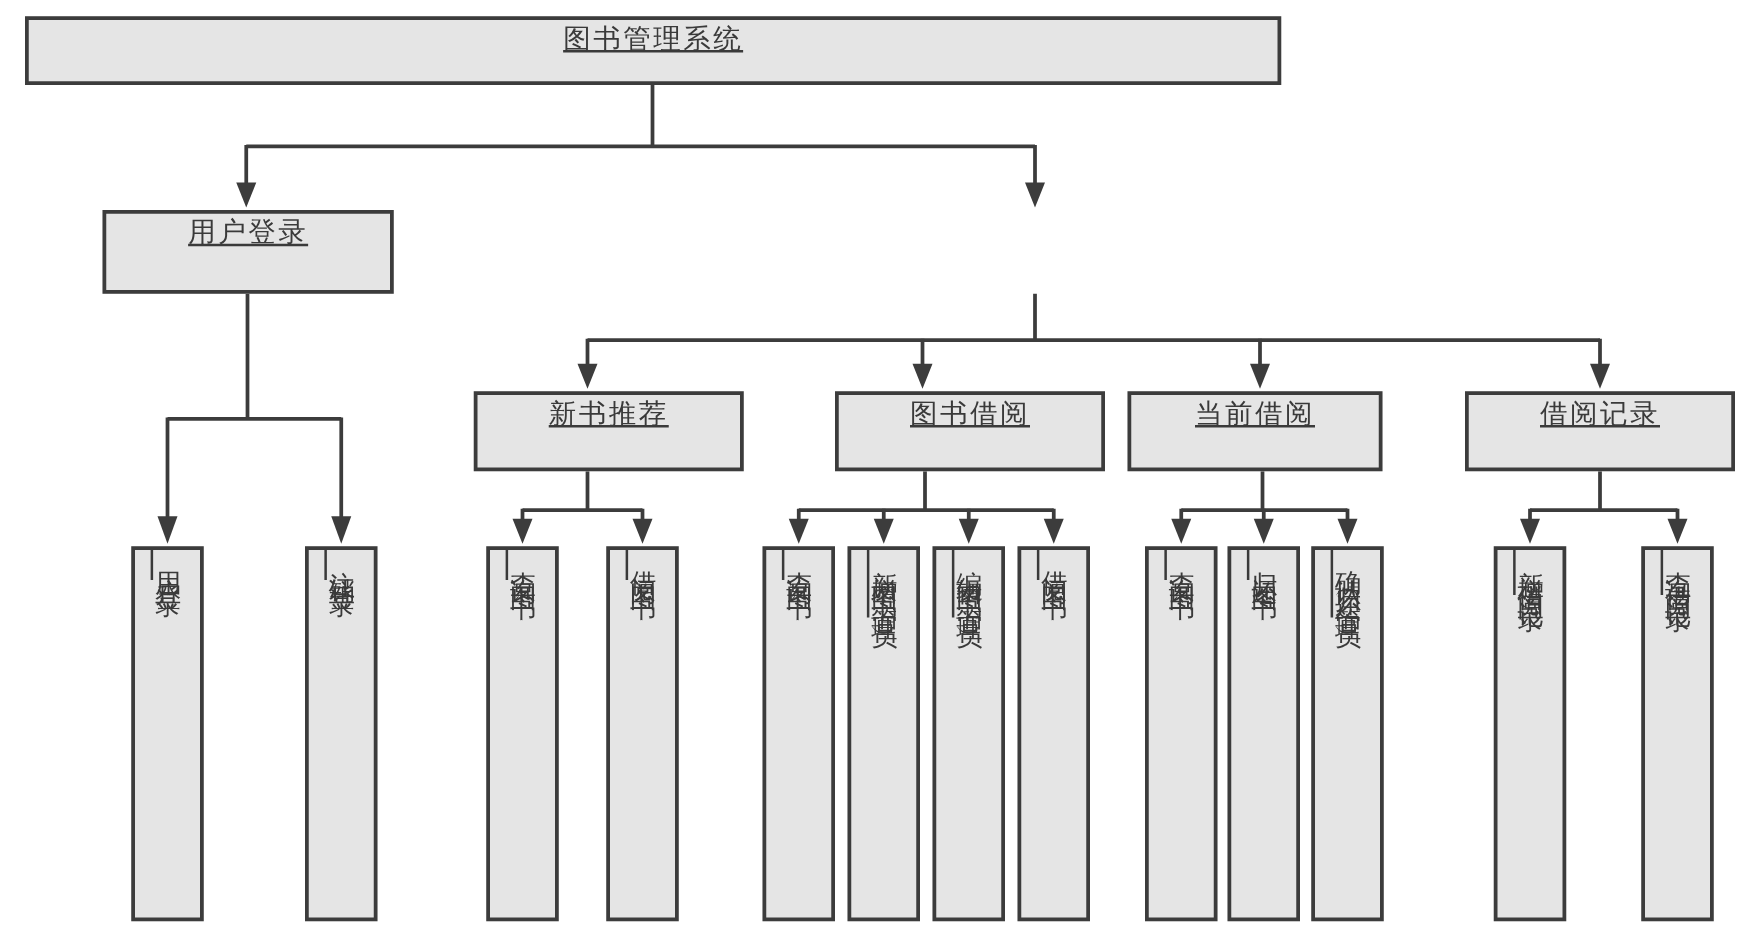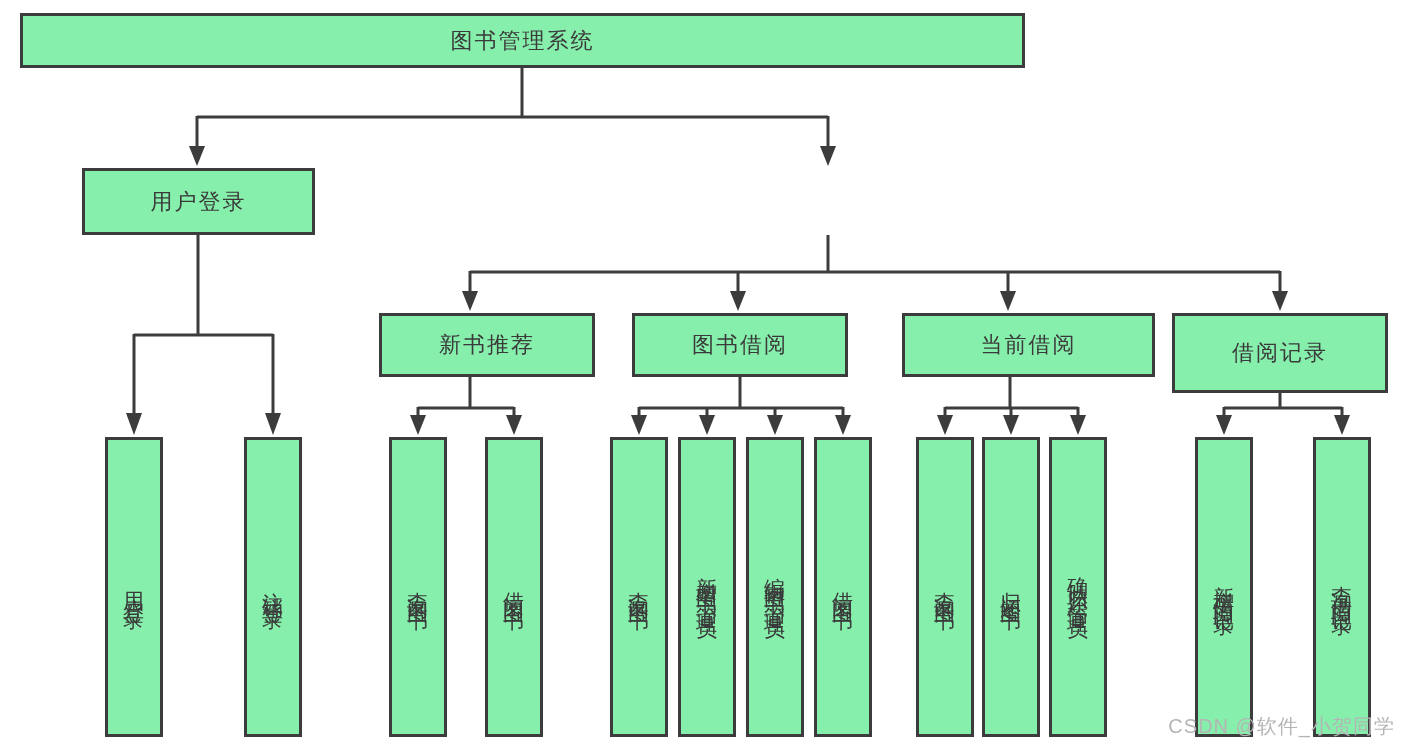--- a/index.html
+++ b/index.html
@@ -15,25 +15,26 @@
     position: absolute;
     left: 0; top: 0;
     width: 1405px; height: 747px;
   }
   svg.connectors line { stroke: #3c3c3c; stroke-width: 3; }
   svg.connectors polygon { fill: #3c3c3c; stroke: none; }
   .node {
     position: absolute;
     box-sizing: border-box;
     border: 3px solid #3c3c3c;
-    background: #86efac;
+    background: #e5e5e5;
     display: flex;
-    align-items: center;
+    align-items: flex-start;
     justify-content: center;
     color: #3a3a3a;
+    text-decoration: underline;
   }
   .node.h { font-size: 22px; letter-spacing: 2px; }
   .node.v {
     font-size: 21px;
   }
   .node.v .vtext {
     writing-mode: vertical-rl;
     text-orientation: mixed;
     letter-spacing: 6px;
     line-height: 1;
@@ -120,27 +121,27 @@
     <span>图书管理系统</span>
   </div>
 
   <div class="node h" style="left:82px; top:168px; width:233px; height:67px;">
     <span>用户登录</span>
   </div>
 
   <div class="node h" style="left:362px; top:313px; width:216px; height:64px;margin-left:17px;">
     <span>新书推荐</span>
   </div>
-  <div class="node h" style="left:632px; top:313px; width:216px; height:64px;">
+  <div class="node h" style="left:668px; top:313px; width:216px; height:64px;">
     <span>图书借阅</span>
   </div>
-  <div class="node h" style="left:902px; top:313px; width:253px; height:64px;">
+  <div class="node h" style="left:902px; top:313px; width:204px; height:64px;">
     <span>当前借阅</span>
   </div>
-  <div class="node h" style="left:1172px; top:313px; width:216px; height:80px;">
+  <div class="node h" style="left:1172px; top:313px; width:216px; height:64px;">
     <span>借阅记录</span>
   </div>
 
   <div class="node v" style="left:105px; top:437px; width:58px; height:300px;">
     <span class="vtext">用户登录</span>
   </div>
   <div class="node v" style="left:244px; top:437px; width:58px; height:300px;">
     <span class="vtext">注销登录</span>
   </div>
   <div class="node v" style="left:389px; top:437px; width:58px; height:300px;">
@@ -170,15 +171,14 @@
   <div class="node v" style="left:1049px; top:437px; width:58px; height:300px;">
     <span class="vtext">确认归还（管理员）</span>
   </div>
   <div class="node v" style="left:1195px; top:437px; width:58px; height:300px;">
     <span class="vtext">新增借阅记录</span>
   </div>
   <div class="node v" style="left:1313px; top:437px; width:58px; height:300px;">
     <span class="vtext">查询借阅记录</span>
   </div>
 
-  <div class="watermark">CSDN @软件_小贺同学</div>
 
 </div>
 
 </body></html>

